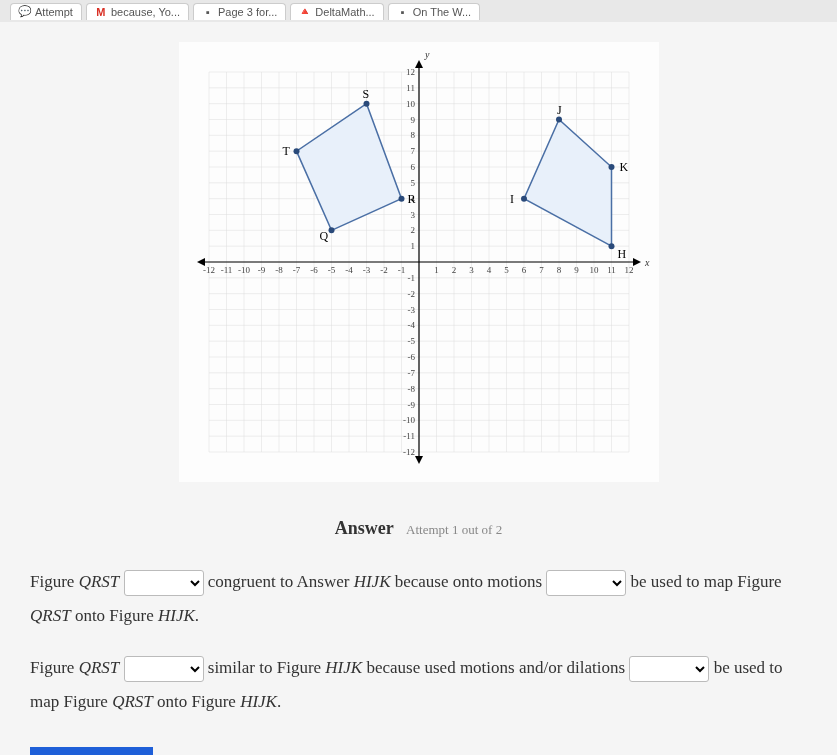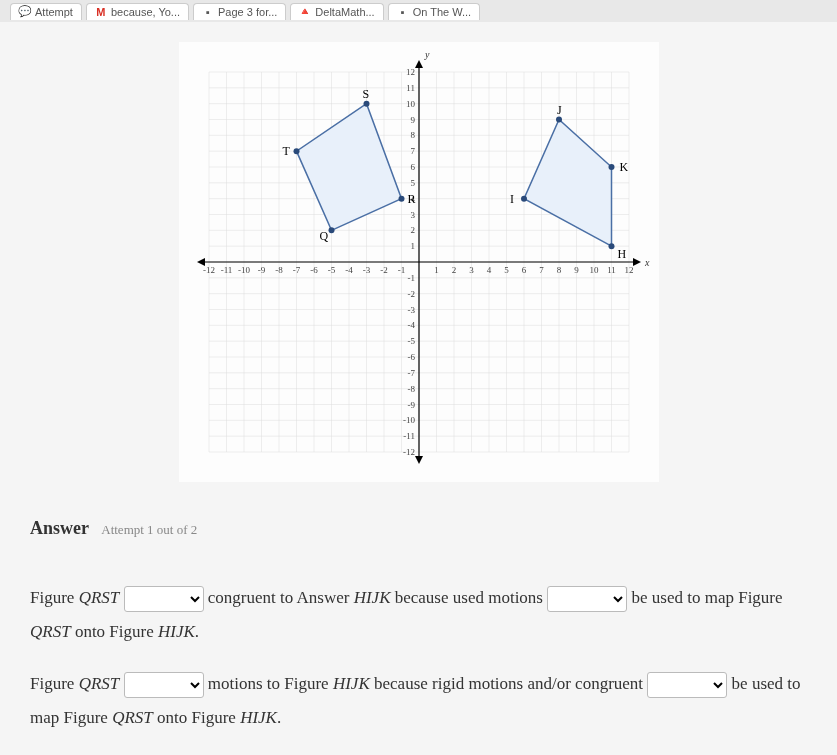--- a/index.html
+++ b/index.html
@@ -46,21 +46,22 @@
       width: 480px;
       height: 440px;
       position: relative;
       background: #fdfdfd;
     }
     .answer-section {
       font-size: 17px;
       line-height: 1.8;
     }
     .answer-header {
-      margin-bottom: 36px;
+      margin-bottom: 20px;
+      text-align: center;
     }
     .answer-label {
       font-weight: bold;
       font-size: 18px;
     }
     .attempt {
       font-size: 13px;
       color: #888;
       margin-left: 8px;
     }
@@ -258,28 +259,28 @@
 
   <div class="answer-section">
     <div class="answer-header">
       <span class="answer-label">Answer</span>
       <span class="attempt">Attempt 1 out of 2</span>
     </div>
 
     <div class="sentence">
       <span>Figure </span><span class="italic">QRST</span>
       <select class="dropdown"><option></option></select>
-      <span> congruent to Answer </span><span class="italic">HIJK</span><span> because used motions </span>
+      <span> congruent to Answer </span><span class="italic">HIJK</span><span> because onto motions </span>
       <select class="dropdown"><option></option></select>
       <span> be used to map Figure </span><span class="italic">QRST</span><span> onto Figure </span><span class="italic">HIJK</span><span>.</span>
     </div>
 
     <div class="sentence">
       <span>Figure </span><span class="italic">QRST</span>
       <select class="dropdown"><option></option></select>
-      <span> motions to Figure </span><span class="italic">HIJK</span><span> because rigid motions and/or congruent </span>
+      <span> similar to Figure </span><span class="italic">HIJK</span><span> because used motions and/or dilations </span>
       <select class="dropdown"><option></option></select>
       <span> be used to map Figure </span><span class="italic">QRST</span><span> onto Figure </span><span class="italic">HIJK</span><span>.</span>
     </div>
 
     <button class="submit-btn">Submit Answer</button>
   </div>
 </div>
 
 </body></html>

